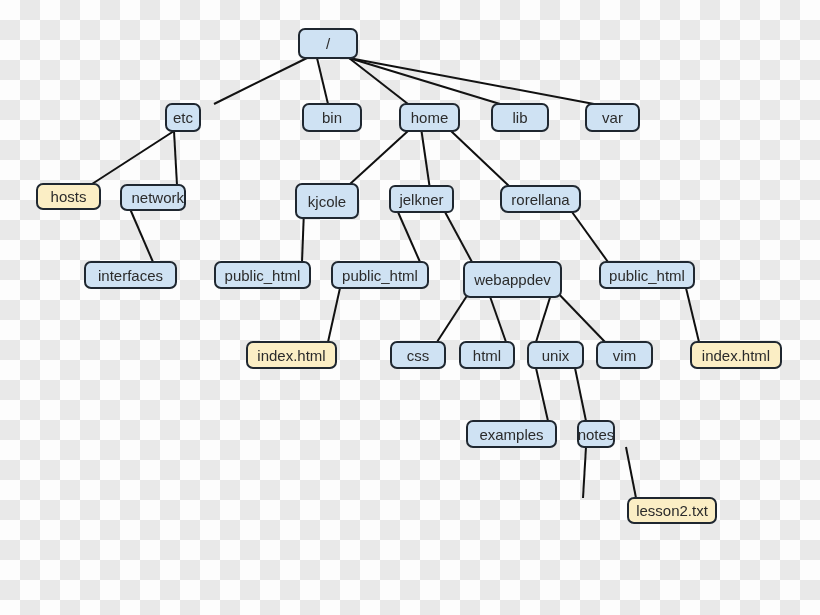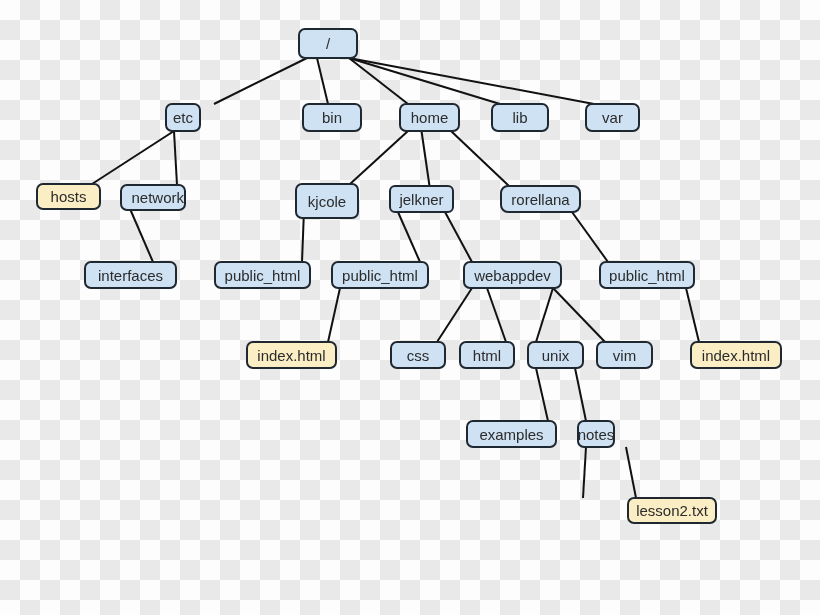--- a/index.html
+++ b/index.html
@@ -106,21 +106,21 @@
       </div>
       <div class="node dir" style="left: 84px; top: 261px; width: 93px; height: 28px;">
         <span>interfaces</span>
       </div>
       <div class="node dir" style="left: 214px; top: 261px; width: 97px; height: 28px;">
         <span>public_html</span>
       </div>
       <div class="node dir" style="left: 331px; top: 261px; width: 98px; height: 28px;">
         <span>public_html</span>
       </div>
-      <div class="node dir" style="left: 463px; top: 261px; width: 99px; height: 28px; text-align: right;">
+      <div class="node dir" style="left: 463px; top: 261px; width: 99px; height: 37px; text-align: right;">
         <span>webappdev</span>
       </div>
       <div class="node dir" style="left: 599px; top: 261px; width: 96px; height: 28px;">
         <span>public_html</span>
       </div>
       <div class="node file" style="left: 246px; top: 341px; width: 91px; height: 28px;">
         <span>index.html</span>
       </div>
       <div class="node dir" style="left: 390px; top: 341px; width: 56px; height: 28px;">
         <span>css</span>

